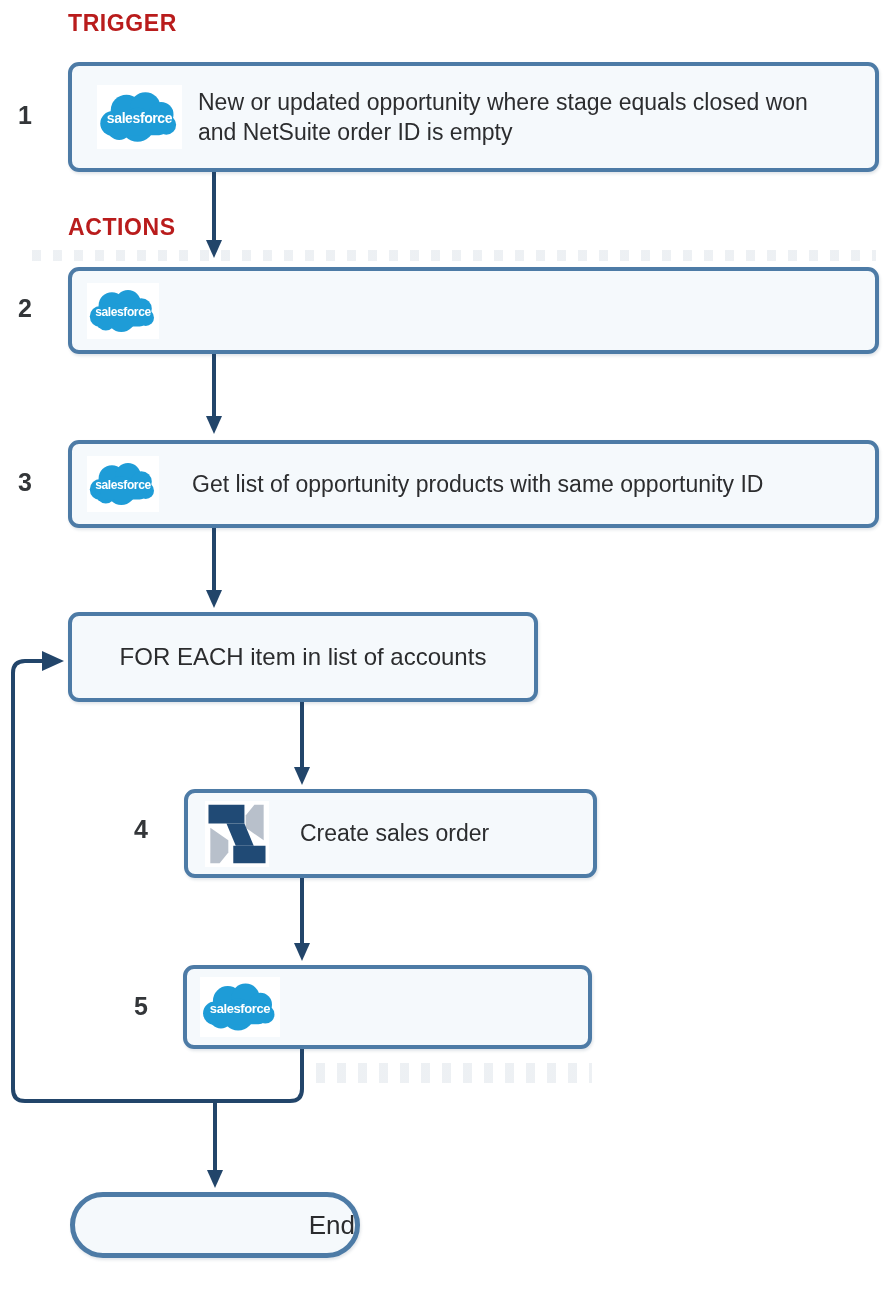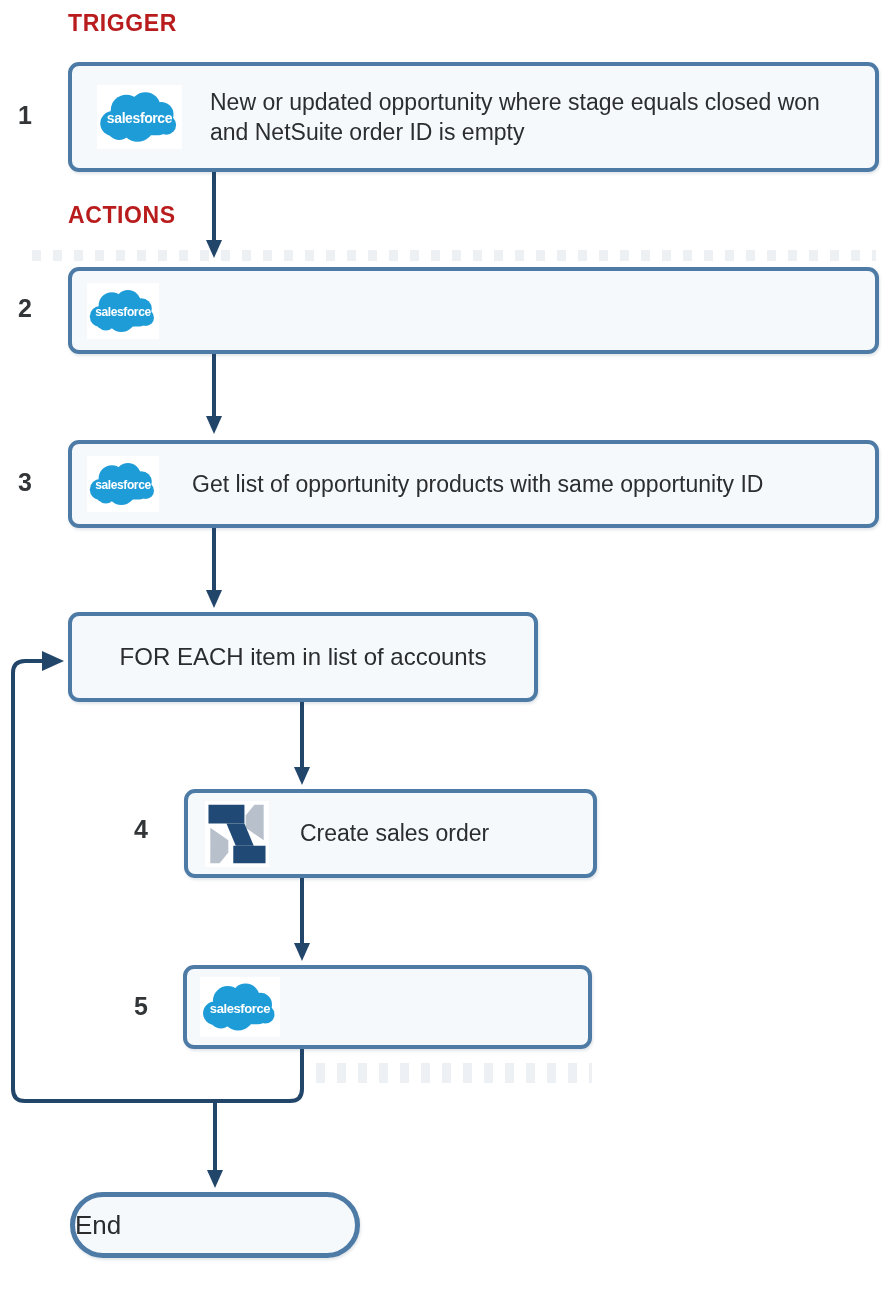--- a/index.html
+++ b/index.html
@@ -11,44 +11,44 @@
 
   
   .wm{position:absolute;z-index:0;opacity:.55;
       background:repeating-linear-gradient(90deg,rgba(183,196,209,.45) 0 9px,transparent 9px 21px);}
   .wm1{left:32px;top:250px;width:844px;height:11px;}
   .wm2{left:316px;top:1063px;width:276px;height:20px;}
 
   
   .section-label{position:absolute;z-index:2;font-size:23px;font-weight:bold;color:#b91c1c;letter-spacing:.6px;}
   .lbl-trigger{left:68px;top:10px;}
-  .lbl-actions{left:68px;top:202px;}
+  .lbl-actions{left:68px;top:214px;}
 
   
   .step-num{position:absolute;z-index:2;width:36px;text-align:center;font-size:25px;font-weight:bold;color:#333639;}
   .num1{left:7px;top:101px;}
   .num2{left:7px;top:294px;}
   .num3{left:7px;top:468px;}
   .num4{left:123px;top:815px;}
   .num5{left:123px;top:992px;}
 
   
   .node{position:absolute;z-index:2;box-sizing:border-box;background:#f5f9fc;
         border:4px solid #4d7ba6;border-radius:11px;display:flex;align-items:center;
         box-shadow:1px 2px 3px rgba(40,70,100,.14);}
   .b1{left:68px;top:62px;width:811px;height:110px;padding-left:25px;}
   .b2{left:68px;top:267px;width:811px;height:87px;padding-left:15px;}
   .b3{left:68px;top:440px;width:811px;height:88px;padding-left:15px;}
   .bFor{left:68px;top:612px;width:470px;height:90px;justify-content:center;}
   .b4{left:184px;top:789px;width:413px;height:89px;padding-left:17px;}
   .b5{left:183px;top:965px;width:409px;height:84px;padding-left:13px;}
-  .bEnd{left:70px;top:1192px;width:290px;height:66px;border-radius:45px;border-width:5px;justify-content:flex-start;}
+  .bEnd{left:70px;top:1192px;width:290px;height:66px;border-radius:45px;border-width:5px;justify-content:flex-end;}
 
   .box-text{font-size:23px;color:#2c2d2f;line-height:1.32;}
-  .b1 .box-text{max-width:640px;margin-left:28px;}
+  .b1 .box-text{max-width:640px;margin-left:16px;}
   .b2 .box-text,.b3 .box-text{margin-left:33px;}
   .b4 .box-text{margin-left:31px;}
   .b5 .box-text{margin-left:27px;}
   .bFor .box-text{font-size:24px;color:#2b2c2e;}
   .bEnd .box-text{font-size:26px;color:#2b2c2e;}
 
   
   .sf-logo{position:relative;background:#ffffff;flex:none;}
   .sf-logo svg{position:absolute;left:0;top:0;width:100%;height:100%;}
   .sf-word{position:absolute;left:50%;top:52%;transform:translate(-50%,-50%);

